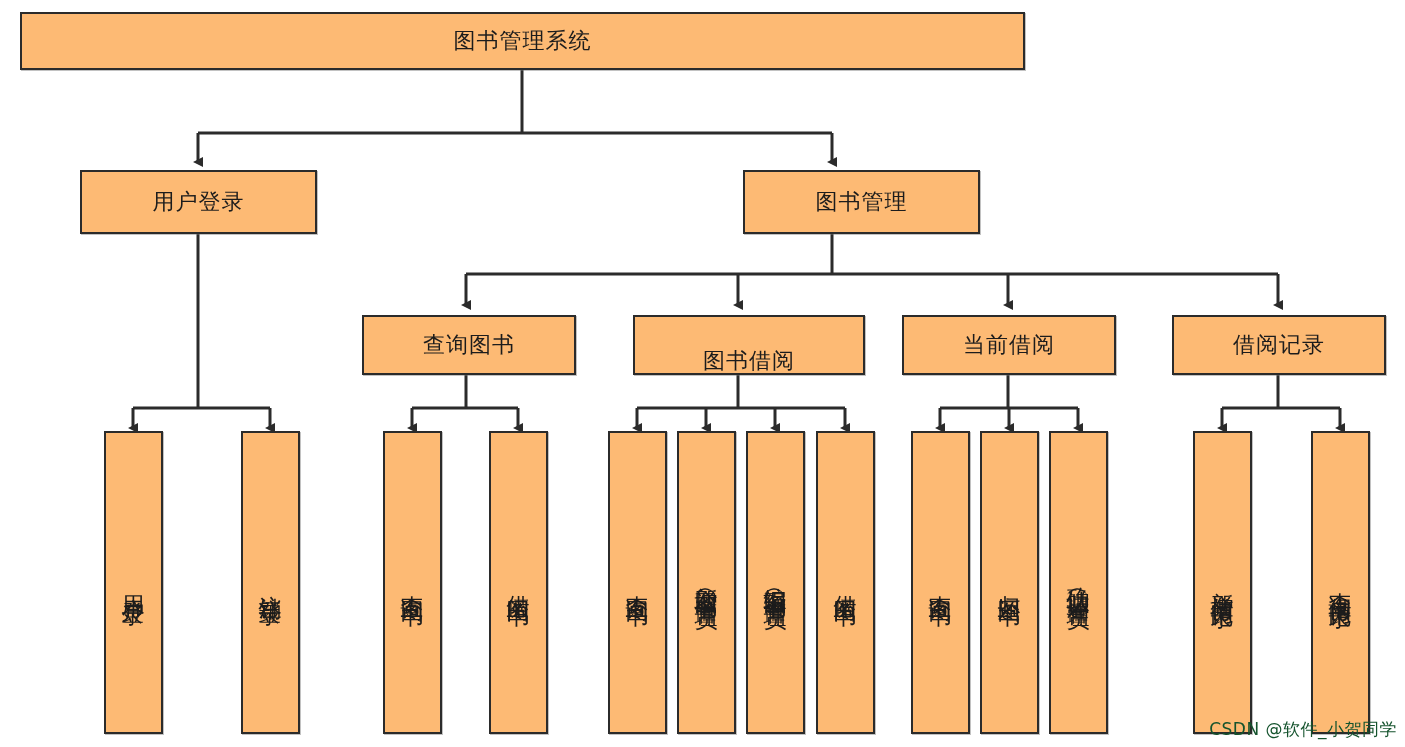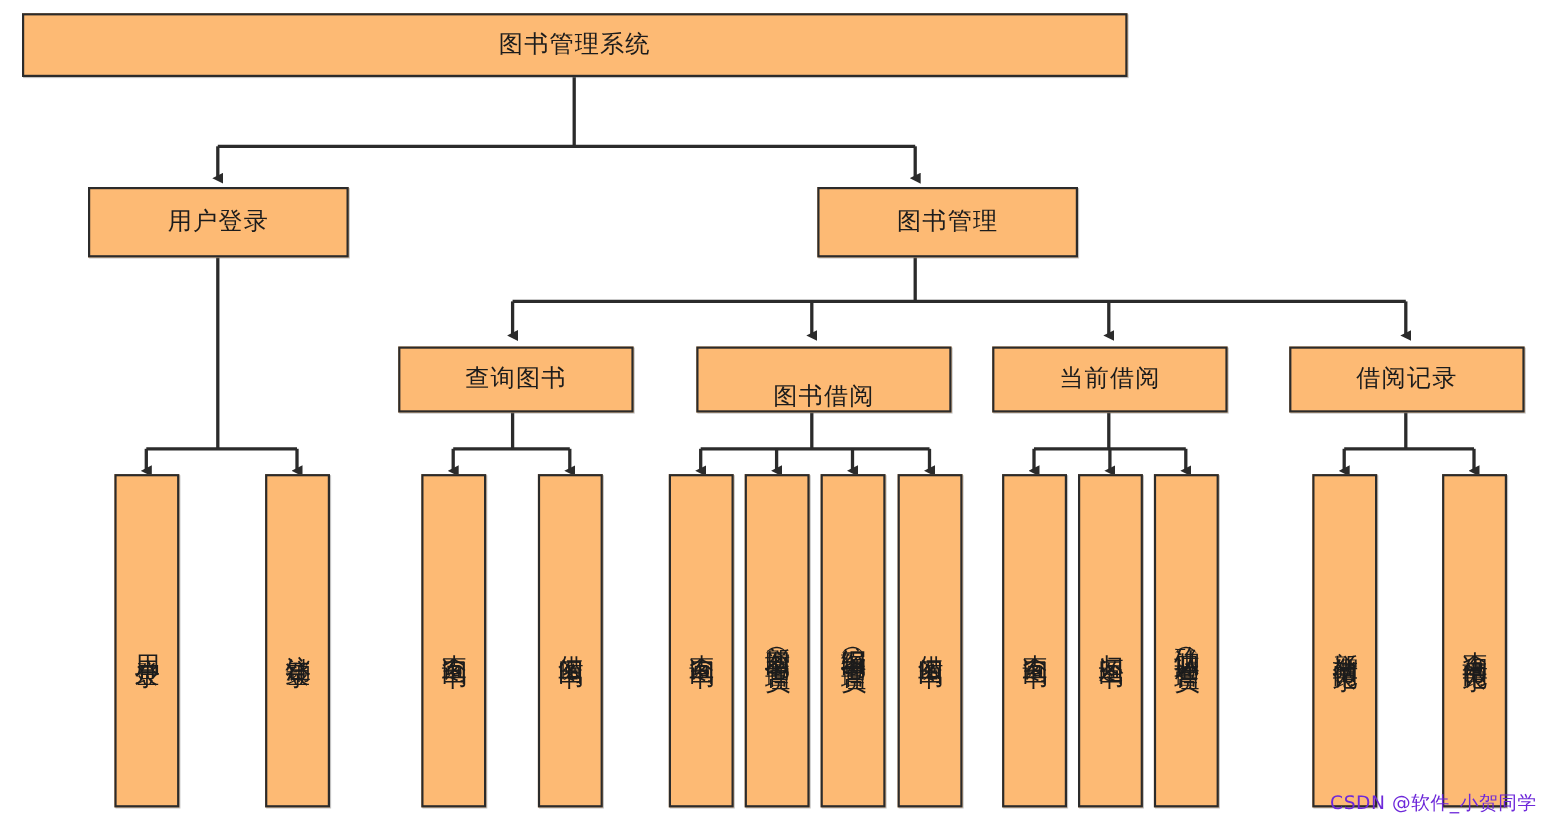--- a/index.html
+++ b/index.html
@@ -51,21 +51,21 @@
     white-space:nowrap;
     font-size:23px;
     line-height:1.05;
     letter-spacing:3px;
   }
   .watermark{
     position:absolute;
     right:8px;
     bottom:6px;
     font-size:17px;
-    color:#6d28d9;
+    color:#14532d;
     letter-spacing:.5px;
     white-space:nowrap;
     user-select:none;
   }
 </style>
 </head>
 <body>
 
 <div id="canvas">
 

